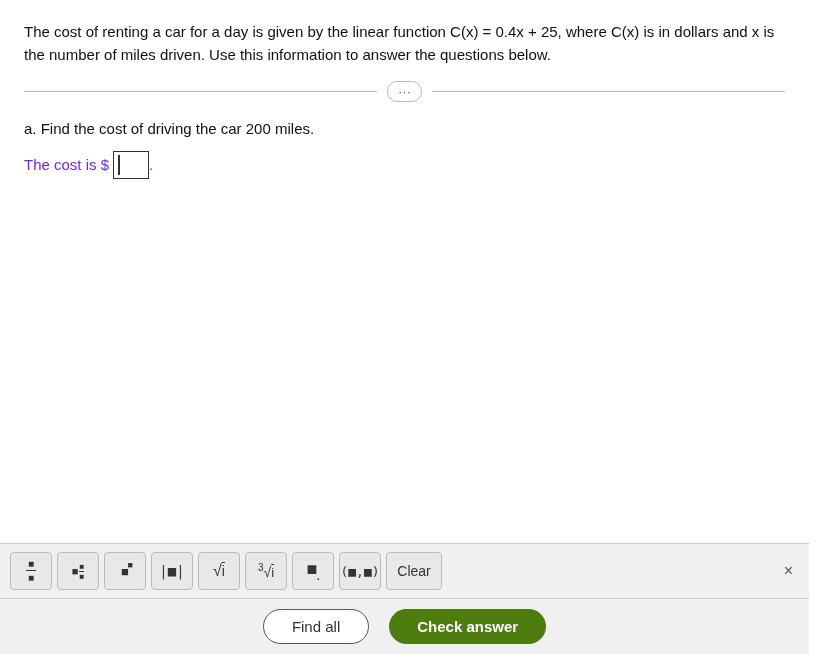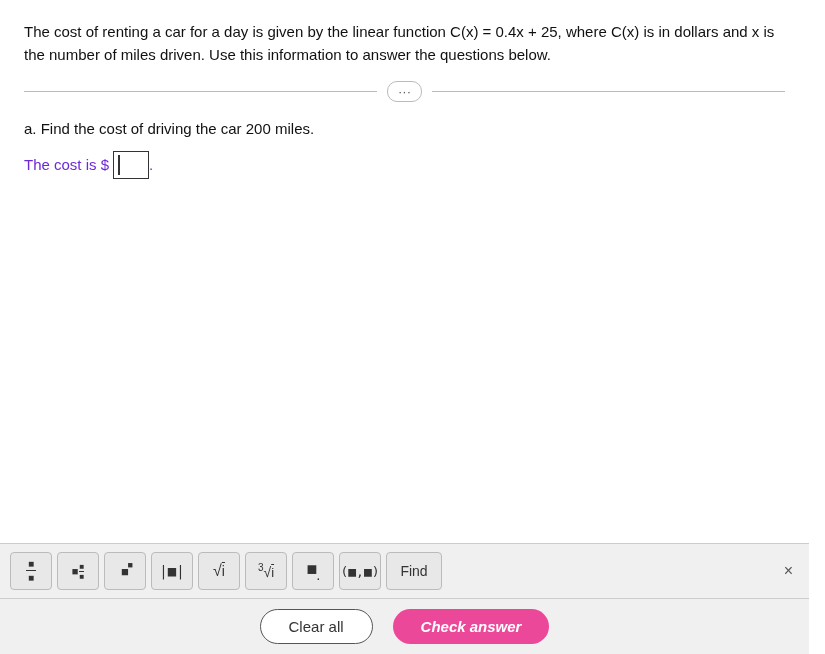--- a/index.html
+++ b/index.html
@@ -153,29 +153,28 @@
       background: #fff;
       border: 1.5px solid #555;
       border-radius: 20px;
       padding: 8px 28px;
       font-size: 15px;
       color: #333;
       cursor: pointer;
     }
 
     .check-answer-btn {
-      background: #ec4899;
+      background: #4d7c0f;
       border: none;
       border-radius: 20px;
       padding: 9px 28px;
       font-size: 15px;
       color: #fff;
       cursor: pointer;
       font-weight: bold;
-      font-style: italic;
     }
 
     
     .frac-icon {
       display: flex;
       flex-direction: column;
       align-items: center;
       gap: 1px;
       font-size: 9px;
       line-height: 1;
@@ -285,33 +284,33 @@
 
     <button class="toolbar-btn" title="Decimal">
       <span class="period-pair">■<sub>.</sub></span>
     </button>
 
     <button class="toolbar-btn" title="Parentheses">
       <span class="paren-icon">(■,■)</span>
     </button>
 
     <button class="toolbar-btn" style="width:56px; font-size:14px;">
-      <span>Find</span>
+      <span>Clear</span>
     </button>
 
     <div class="toolbar-spacer"></div>
 
     <button class="close-btn">
       <span>×</span>
     </button>
 
   </div>
 
   <div class="bottom-bar">
     <button class="clear-all-btn">
-      <span>Clear all</span>
+      <span>Find all</span>
     </button>
     <button class="check-answer-btn">
       <span>Check answer</span>
     </button>
   </div>
 
 </div>
 
 </body></html>

